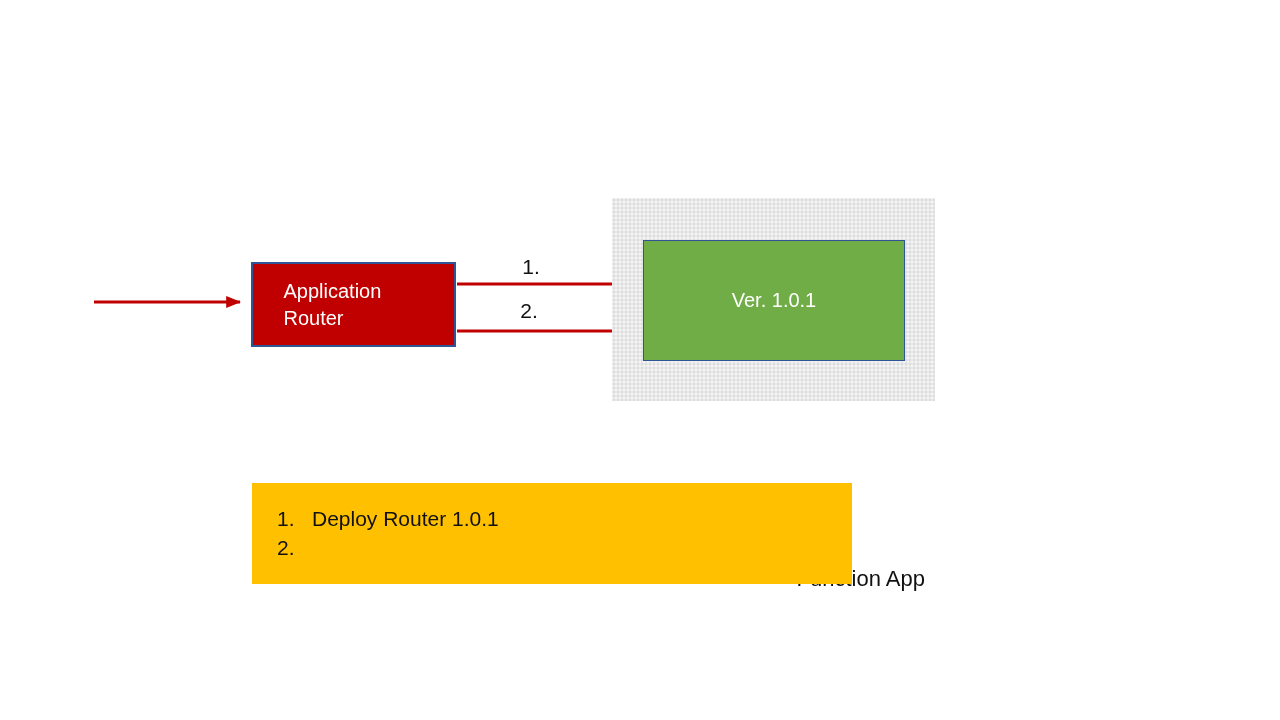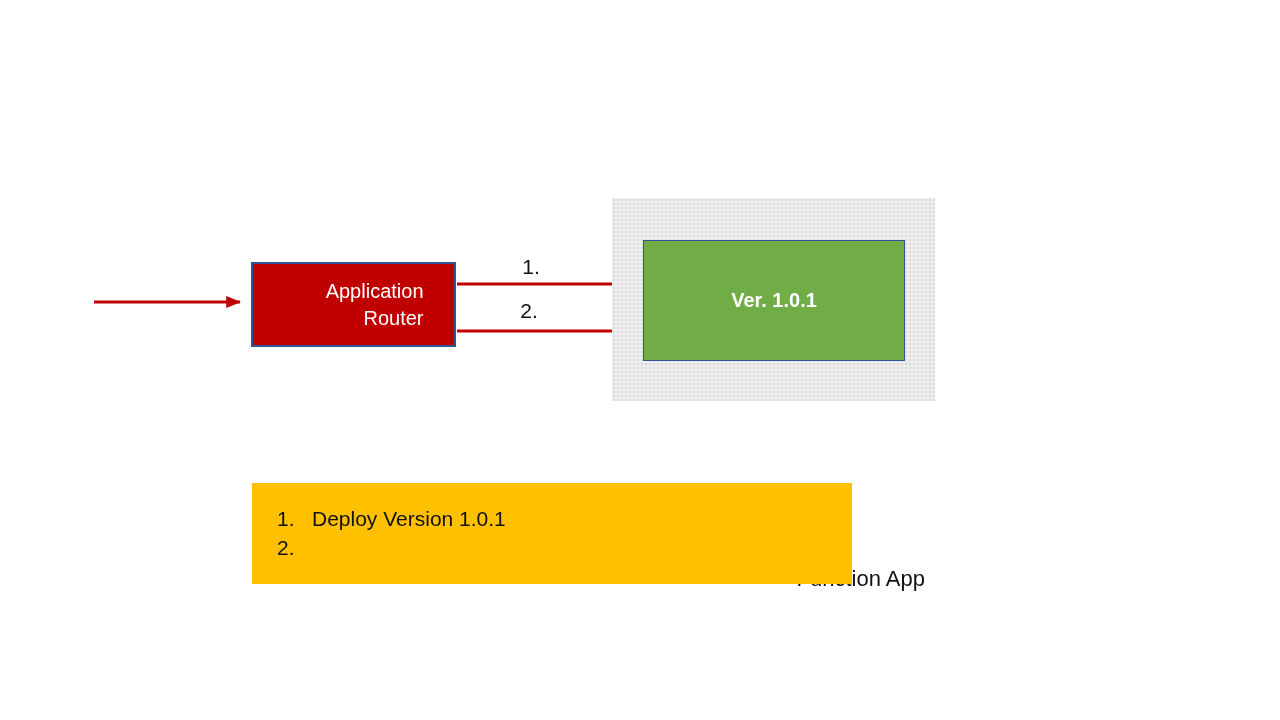--- a/index.html
+++ b/index.html
@@ -25,21 +25,21 @@
   .router-node {
     position: absolute;
     left: 251px; top: 262px;
     width: 205px; height: 85px;
     box-sizing: border-box;
     background: #C00000;
     border: 2px solid #2F5597;
     display: flex;
     align-items: center;
     justify-content: center;
-    text-align: right;
+    text-align: left;
   }
   .router-node .label {
     color: #ffffff;
     font-size: 20px;
     line-height: 27px;
     width: 140px; 
   }
   
   .function-app-group {
     position: absolute;
@@ -59,21 +59,20 @@
     box-sizing: border-box;
     background: #70AD47;
     border: 1px solid #2F5597;
     display: flex;
     align-items: center;
     justify-content: center;
   }
   .version-node .label {
     color: #ffffff;
     font-size: 20px;
-    font-weight: bold;
   }
   .function-app-caption {
     position: absolute;
     right: 10px;
     top: 368px;
     color: #111111;
     font-size: 22px;
     white-space: nowrap;
   }
   
@@ -138,20 +137,20 @@
   <div class="function-app-group">
     <div class="version-node">
       <div class="label">Ver. 1.0.1</div>
     </div>
     <div class="function-app-caption">Function App</div>
   </div>
 
   <div class="legend-box">
     <div class="legend-row">
       <span class="num">1.</span>
-      <span class="txt">Deploy Version 1.0.1</span>
+      <span class="txt">Deploy Router 1.0.1</span>
     </div>
     <div class="legend-row">
       <span class="num">2.</span>
     </div>
   </div>
 
 </div>
 
 </body></html>

